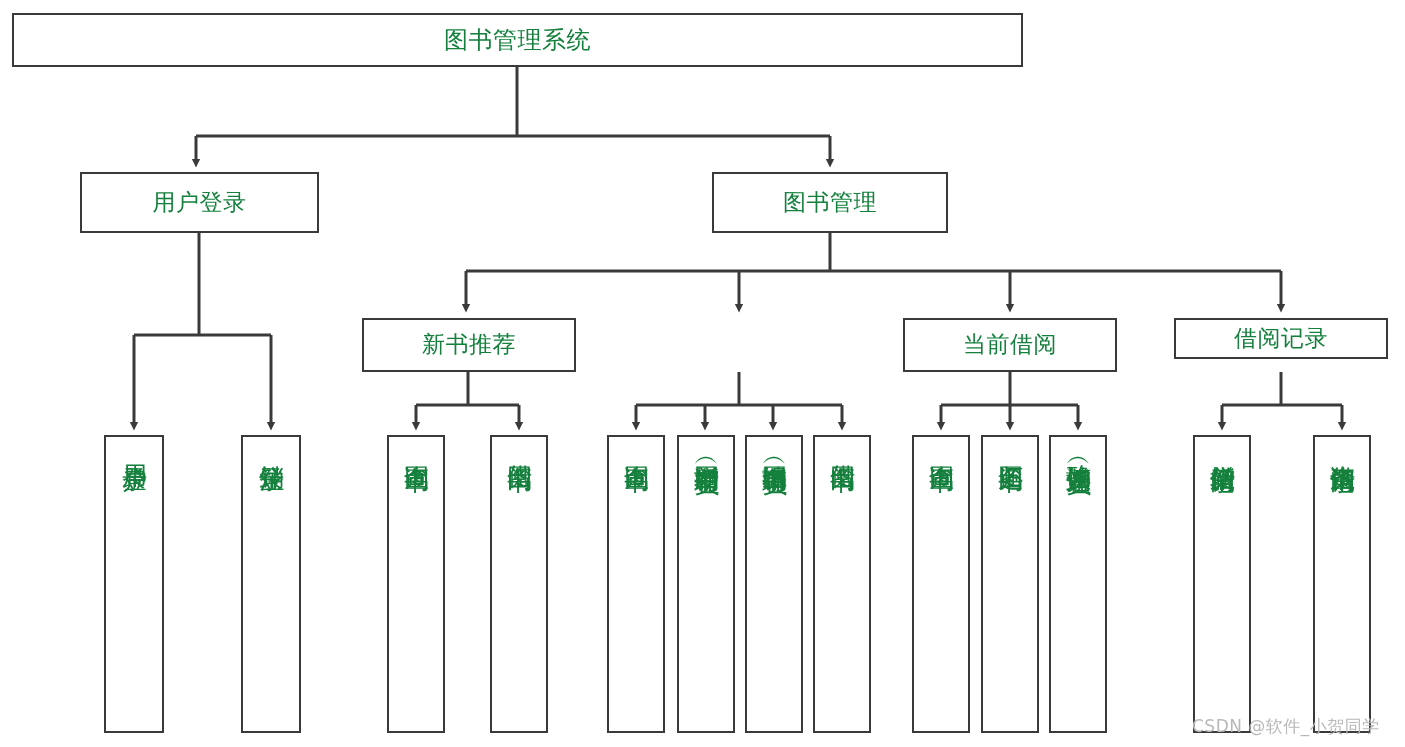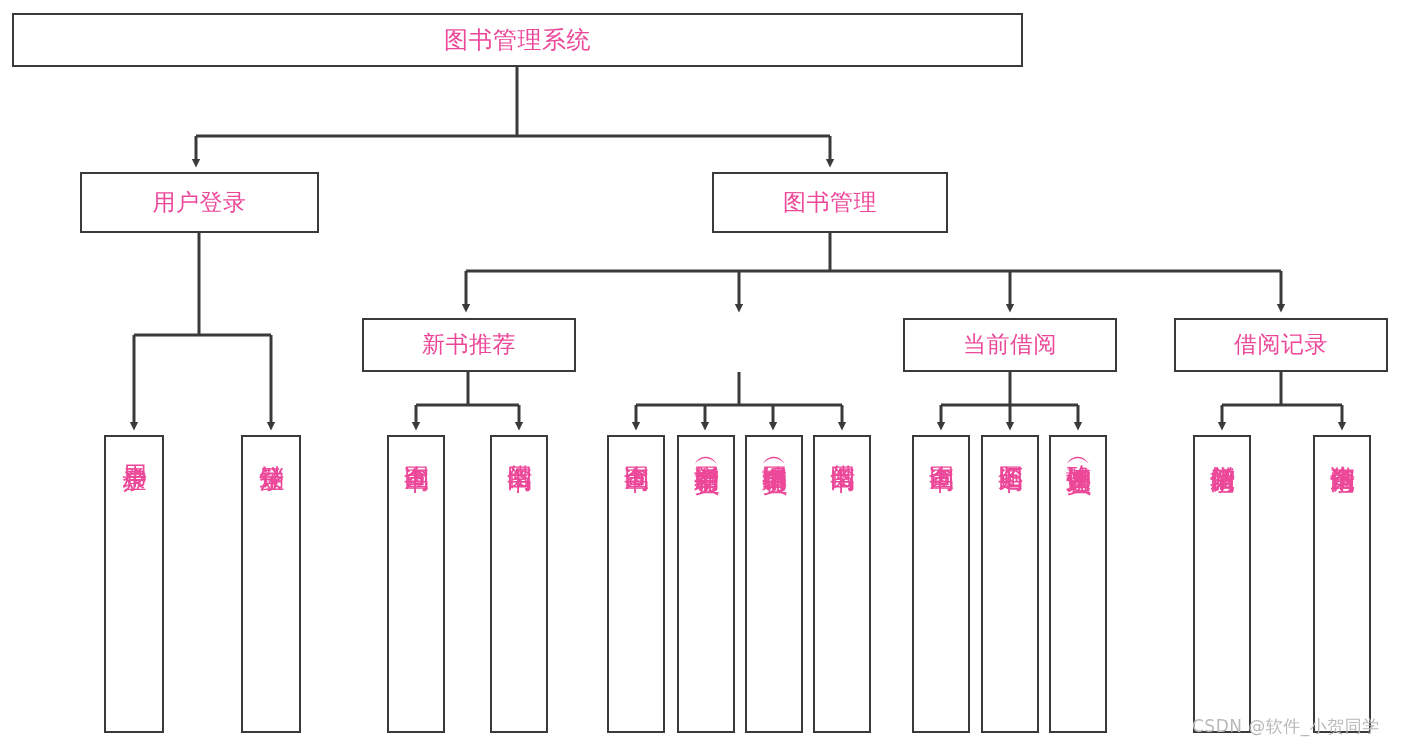--- a/index.html
+++ b/index.html
@@ -26,21 +26,21 @@
     pointer-events: none;
   }
   .node {
     position: absolute;
     box-sizing: border-box;
     background: #ffffff;
     border: 2.5px solid #3a3a3a;
     display: flex;
     align-items: center;
     justify-content: center;
-    color: #ec4899;
+    color: #15803d;
   }
   .node .label {
     display: block;
     text-align: center;
     line-height: 1.18;
     letter-spacing: 0.5px;
   }
   .node.horiz .label {
     font-size: 23px;
   }
@@ -132,21 +132,21 @@
   <div class="node horiz" style="left:712px; top:172px; width:236px; height:61px;align-items:center;">
     <span class="label">图书管理</span>
   </div>
 
   <div class="node horiz" style="left:362px; top:318px; width:214px; height:54px;">
     <span class="label">新书推荐</span>
   </div>
   <div class="node horiz" style="left:903px; top:318px; width:214px; height:54px;align-items:center;">
     <span class="label">当前借阅</span>
   </div>
-  <div class="node horiz" style="left:1174px; top:318px; width:214px; height:54px;">
+  <div class="node horiz" style="left:1174px; top:318px; width:214px; height:41px;">
     <span class="label">借阅记录</span>
   </div>
 
   <div class="node vert" style="left:104px; top:435px; width:60px; height:298px;">
     <span class="label">用户登录</span>
   </div>
   <div class="node vert" style="left:241px; top:435px; width:60px; height:298px;">
     <span class="label">注销登录</span>
   </div>
 

